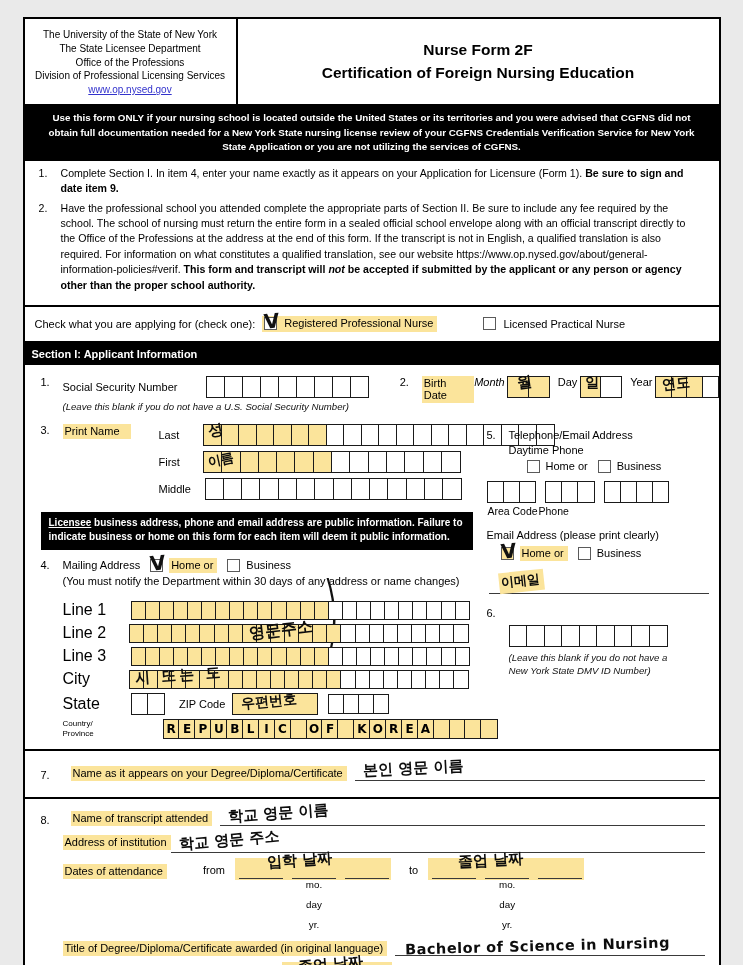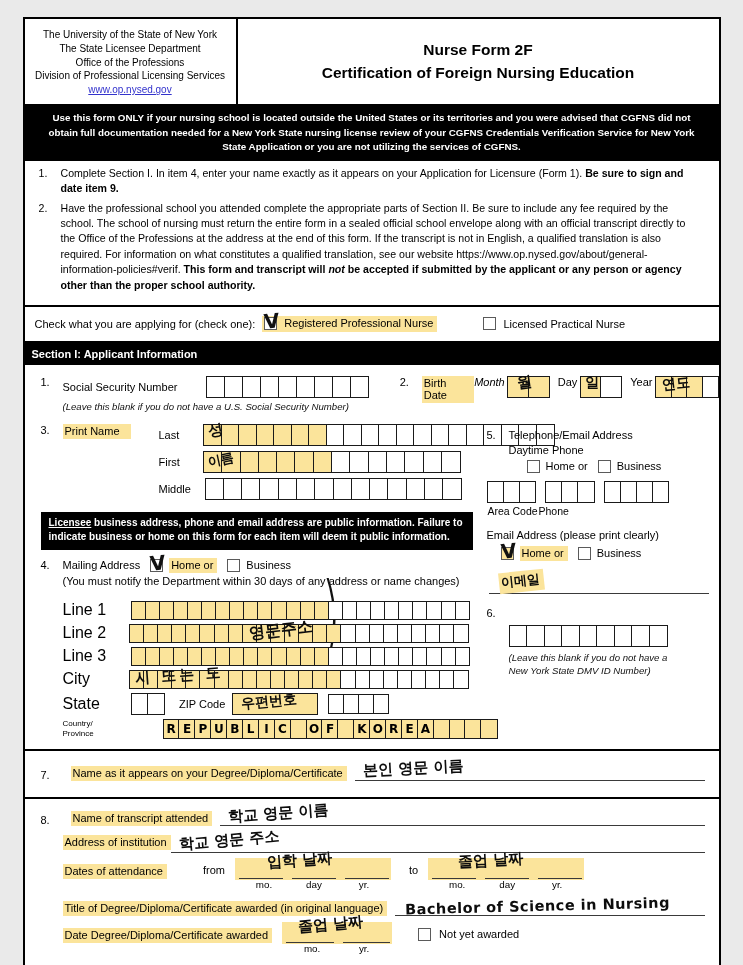--- a/index.html
+++ b/index.html
@@ -60,21 +60,21 @@
   .mrow{display:flex;align-items:center;margin-top:4px;}
   .mlab{width:68px;flex:none;font-size:16px;}
   .mlab.small{font-size:8px;line-height:1.2;}
   .bigparen{position:absolute;left:288px;top:14px;font-family:"DejaVu Sans",sans-serif;font-size:92px;font-weight:100;transform:scaleX(.55);color:#111;line-height:1;}
   .zipbox{width:84px;height:20px;border:1.5px solid #1a1a1a;background:#FBE49B;position:relative;margin-left:-1.5px;}
   
   .fill{flex:1;border-bottom:1.3px solid #3a3a3a;position:relative;height:17px;}
   .dg{position:relative;width:150px;margin:0 6px;}
   .dg .segs{display:flex;gap:9px;position:relative;z-index:1;}
   .dg .seg{flex:1;border-bottom:1.3px solid #3a3a3a;height:14px;}
-  .dg .dlabs{display:flex;font-size:9.8px;position:relative;z-index:1;}
+  .dg .dlabs{display:flex;gap:9px;font-size:9.8px;position:relative;z-index:1;flex-direction:column;}
   .dg .dlabs span{flex:1;text-align:center;}
   .dg-hl{position:absolute;left:-4px;right:-2px;top:-6px;height:22px;background:#FBE49B;z-index:0;}
   .dg .hw{z-index:2;}
 </style>
 </head>
 <body>
 
 <div class="sheet">
 
   <div class="blk hdr">

